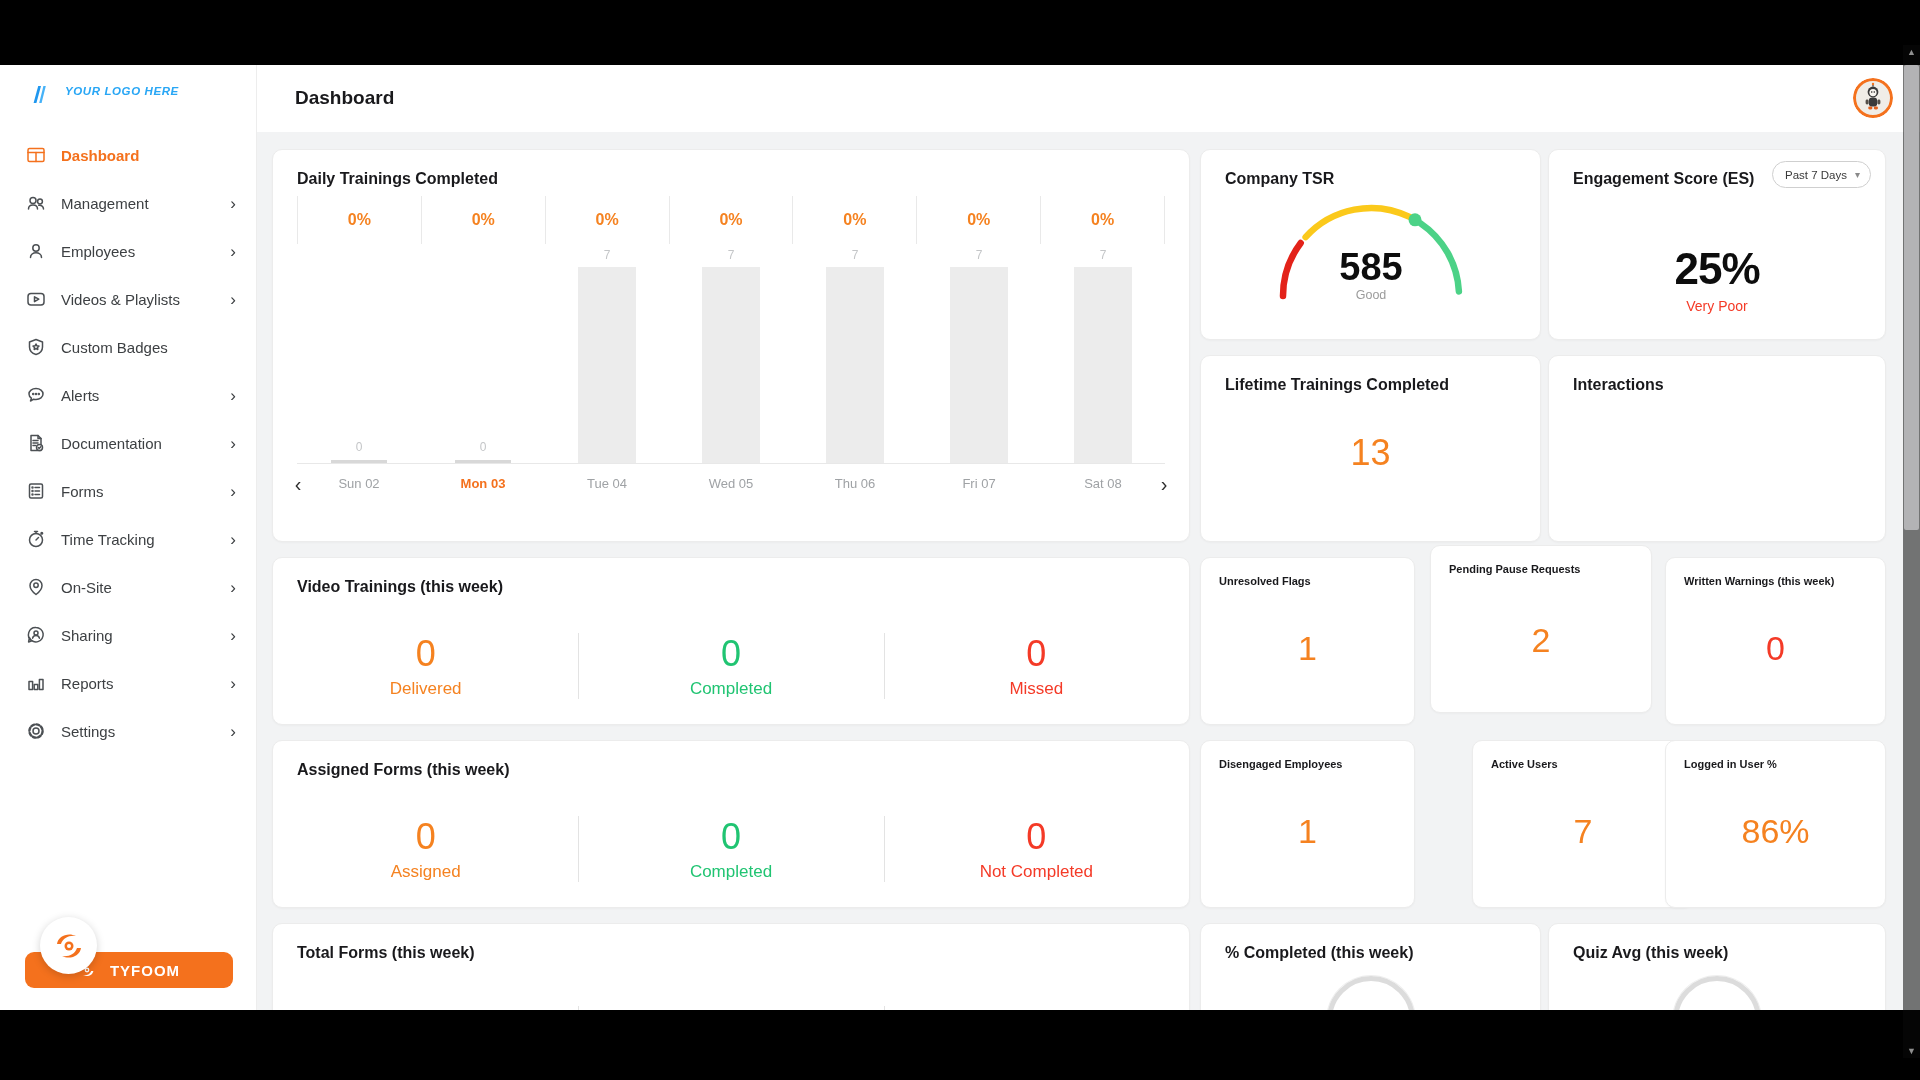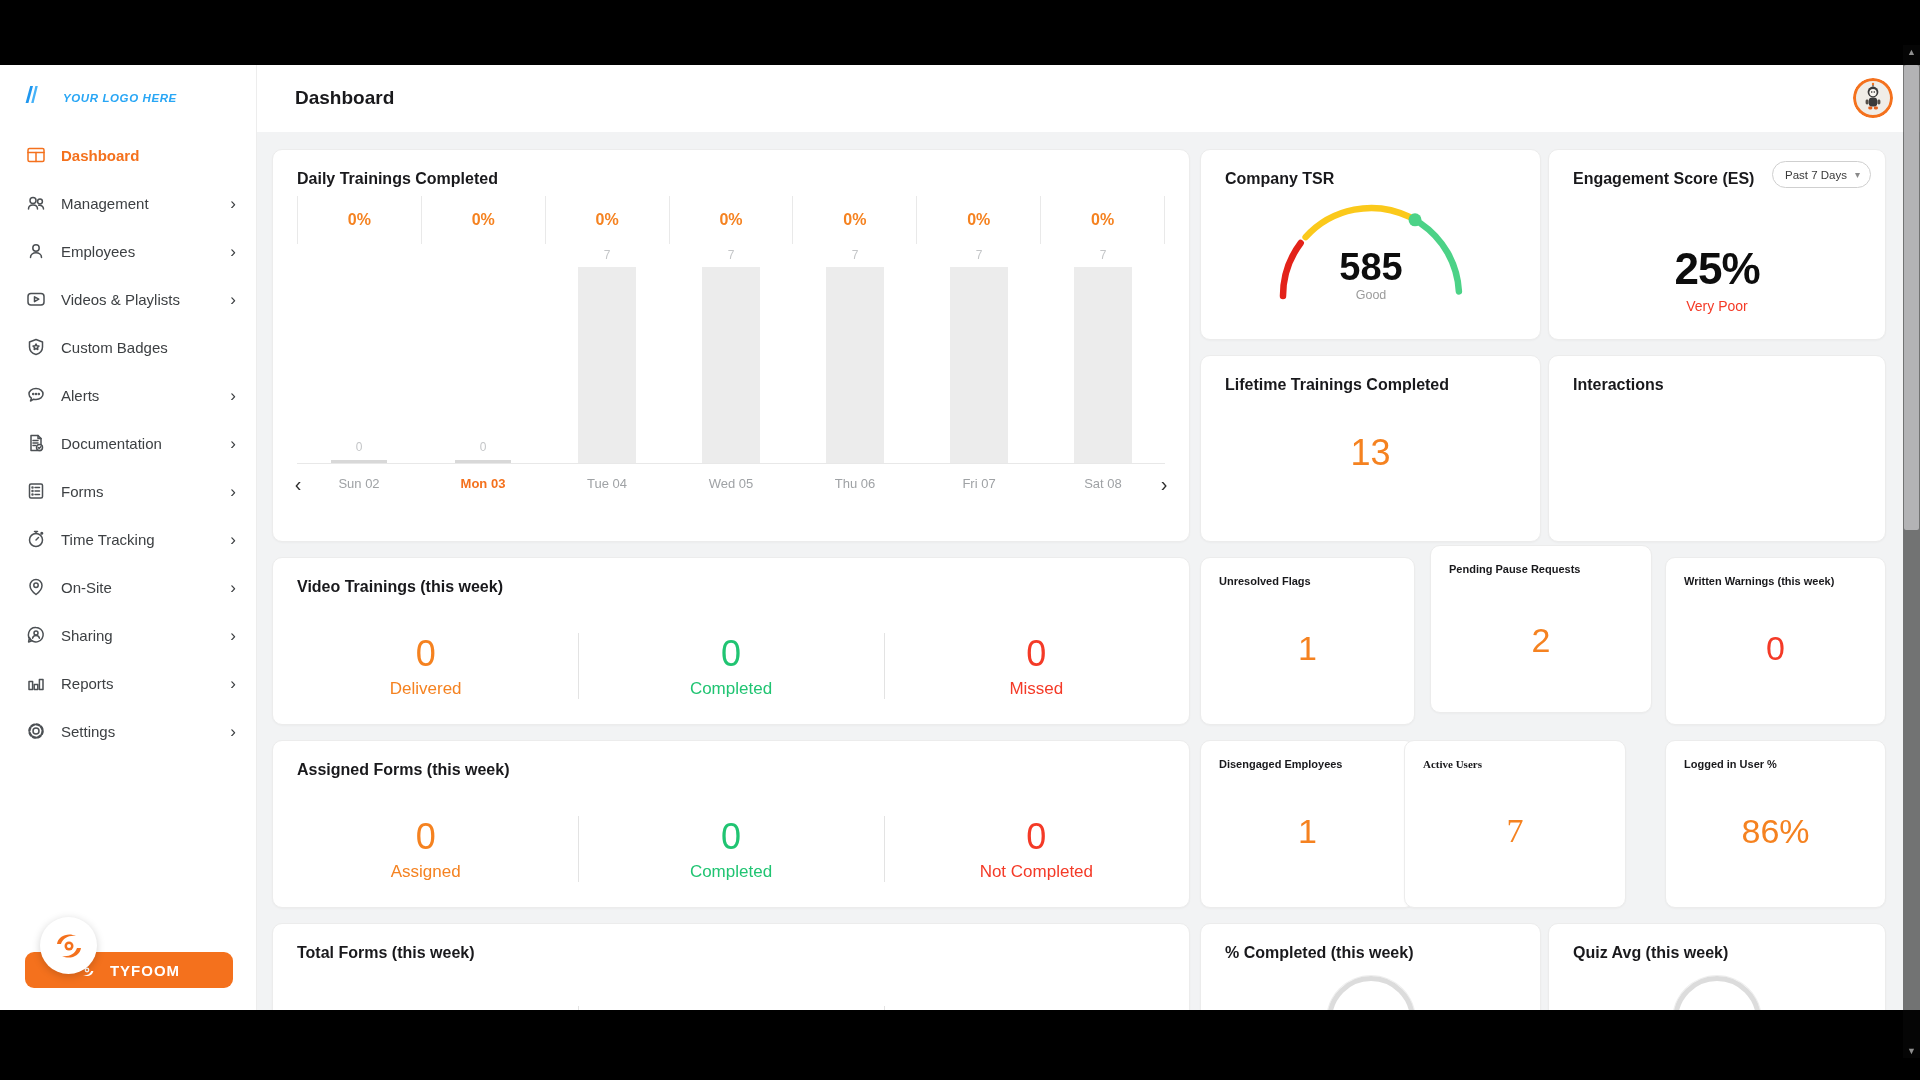--- a/index.html
+++ b/index.html
@@ -3,21 +3,21 @@
 <meta charset="utf-8">
 <style>
   * { margin:0; padding:0; box-sizing:border-box; }
   html,body { width:1920px; height:1080px; overflow:hidden; background:#000; font-family:"Liberation Sans",sans-serif; }
 
   .app { position:absolute; left:0; top:65px; width:1920px; height:945px; background:#fff; overflow:hidden; }
   .content-bg { position:absolute; left:257px; top:67px; right:0; bottom:0; background:#f2f3f4; }
 
   
   .sidebar { position:absolute; left:0; top:0; width:257px; height:945px; background:#fff; border-right:1px solid #ededed; z-index:5; }
-  .logo { position:absolute; left:24px; top:20px; display:flex; align-items:flex-end; gap:24px; }
+  .logo { position:absolute; left:32px; top:20px; display:flex; align-items:flex-start; gap:18px; }
   .logo-text { color:#28a6f5; font-size:11.5px; font-weight:bold; font-style:italic; letter-spacing:.6px; }
   .nav { position:absolute; top:66px; left:0; right:0; }
   .nav-item { height:48px; display:flex; align-items:center; padding:0 20px 0 24px; cursor:pointer; color:#3d4043; }
   .nav-item .nav-icon { width:24px; height:24px; display:flex; align-items:center; justify-content:center; margin-right:13px; }
   .nav-item .nav-label { font-size:15px; flex:1; }
   .nav-item[data-state="active"] { color:#f4711d; font-weight:bold; }
   .nav-item[data-state="active"] svg * { stroke:#f4711d; }
   .nav-chevron { color:#3d4043; font-size:17px; line-height:1; }
   .icon-stroke { stroke:#4c5054; fill:none; stroke-width:1.5; stroke-linecap:round; stroke-linejoin:round; }
 
@@ -89,21 +89,21 @@
   #card-total .trio { top:70px; bottom:0; }
 
   
   .small { display:flex; flex-direction:column; padding:16px 18px; }
   .small .card-title { font-size:11px; }
   .small-value { flex:1; display:flex; align-items:center; justify-content:center; font-size:34px; }
   #card-flags    { left:1200px; top:492px; width:215px; height:168px; }
   #card-pause    { left:1430px; top:480px; width:222px; height:168px;gap:8px; }
   #card-warnings { left:1665px; top:492px; width:221px; height:168px; }
   #card-diseng   { left:1200px; top:675px; width:215px; height:168px; }
-  #card-active   { left:1404px; top:675px; width:222px; height:168px;font-family:Liberation Serif, serif; }
+  #card-active   { left:1472px; top:675px; width:222px; height:168px; }
   #card-logged   { left:1665px; top:675px; width:221px; height:168px; }
 
   
   #card-pct  { left:1200px; top:858px; width:341px; height:170px; }
   #card-quiz { left:1548px; top:858px; width:338px; height:170px; }
   .ring { position:absolute; left:50%; transform:translateX(-50%); top:52px; width:88px; height:88px; border:5px solid #dcdcdc; border-radius:50%; box-shadow:0 0 0 1px #efefef; display:flex; align-items:center; justify-content:center; }
   .ring-value { font-size:27px; color:#f58220; }
 
   
   .bottom-bar { position:absolute; left:0; top:1010px; width:1920px; height:70px; background:#000; z-index:20; }

